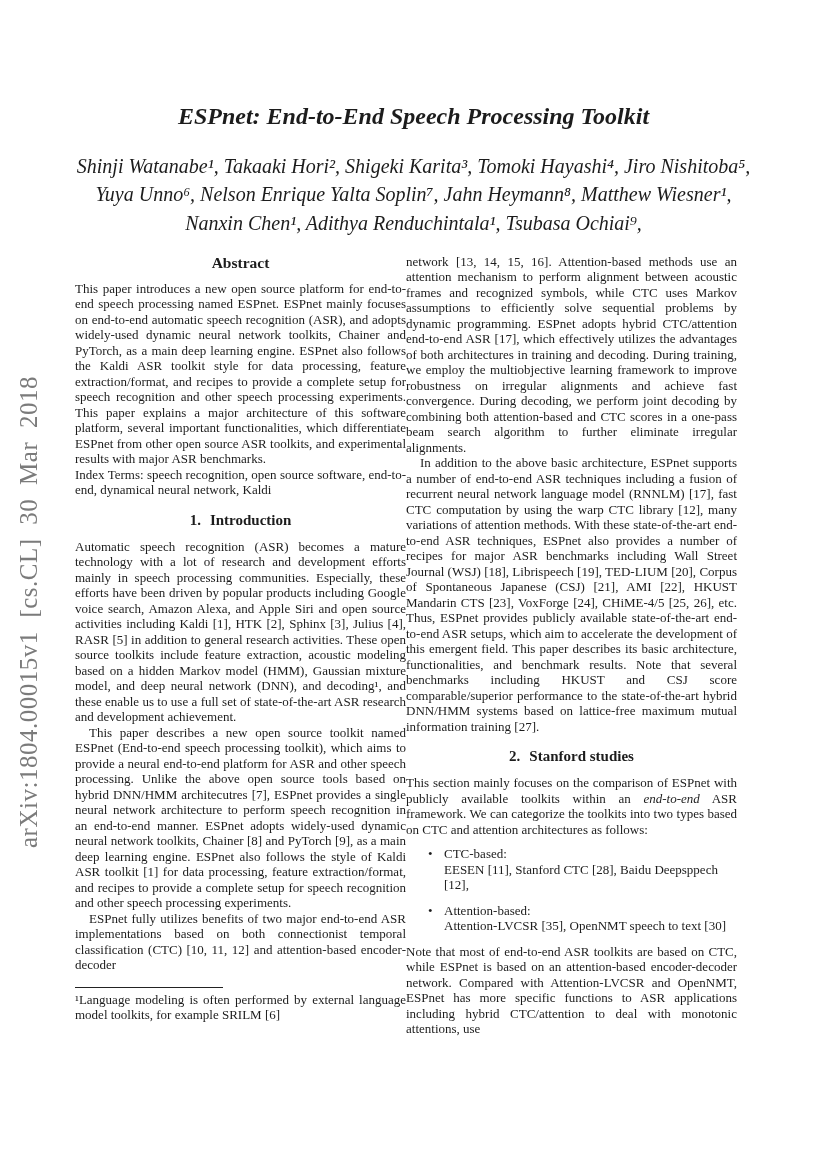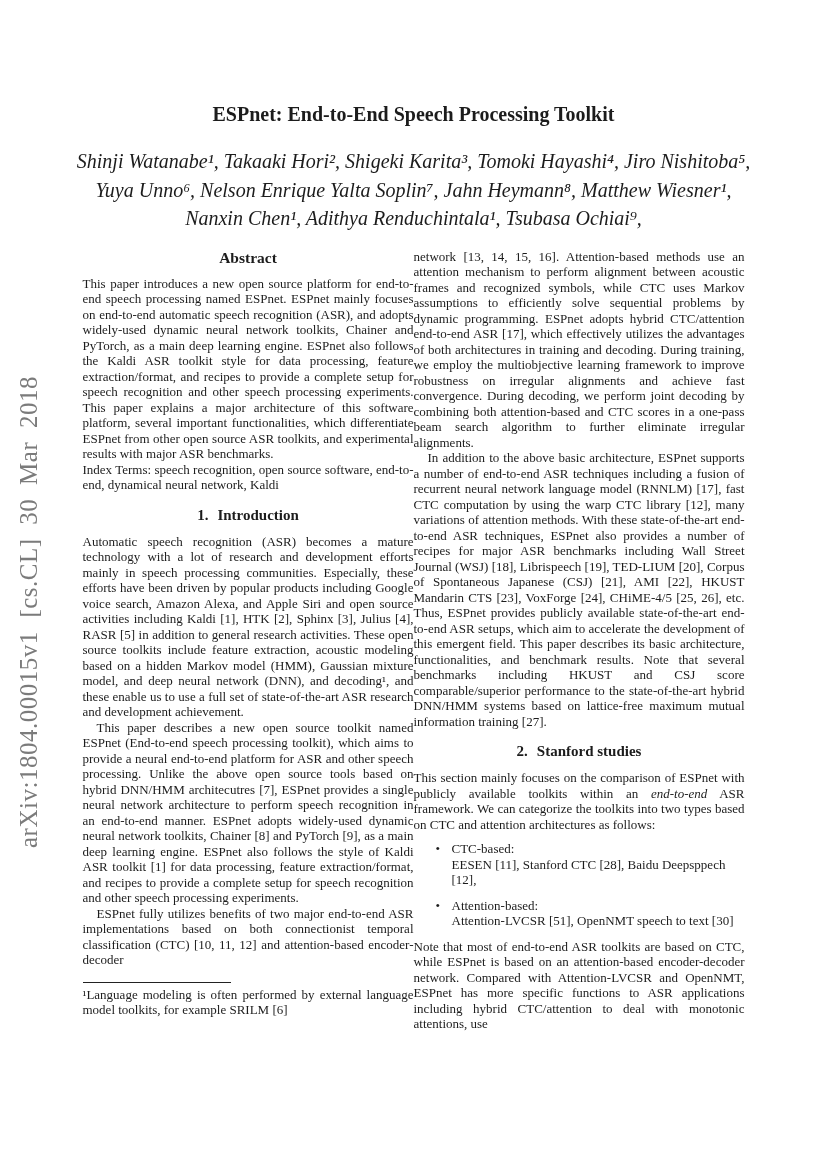--- a/index.html
+++ b/index.html
@@ -22,42 +22,43 @@
     font-size: 25px;
     letter-spacing: 0.5px;
     word-spacing: 7px;
     color: #7b7b7b;
     white-space: nowrap;
   }
 
   
   .header { padding-top: 102px; text-align: center; }
   .paper-title {
-    font-size: 20px; font-weight: bold; line-height: 1.2;
+    font-size: 24px; font-weight: bold; line-height: 1.2;
     margin: 0 auto;
+    font-style: italic;
   }
   .author-list {
     font-style: italic;
     font-size: 20px; line-height: 1.43;
     width: 688px; margin: 21px auto 0 auto;
   }
   .affiliation-list {
     font-size: 15px; line-height: 1.4;
     width: 700px; margin: 13px auto 0 auto;
   }
   .email {
     font-family: "Liberation Mono", "DejaVu Sans Mono", monospace;
     font-size: 12px;
     margin-top: 8px;
   }
 
   
   .columns {
     display: flex;
-    justify-content: center;
+    justify-content: flex-start;
     padding: 16px 75px 0 75px;
   }
   .col { width: 331px; }
   .col p {
     font-size: 13px;
     line-height: 15.5px;
     text-align: justify;
     margin: 0;
   }
   .col p.indent { text-indent: 14px; }
@@ -154,20 +155,20 @@
 
     <p><span>This section mainly focuses on the comparison of ESPnet with publicly available toolkits within an </span><span class="ital">end-to-end</span><span> ASR framework. We can categorize the toolkits into two types based on CTC and attention architectures as follows:</span></p>
 
     <ul class="toolkit-list">
       <li>
         <span>CTC-based:</span>
         <span>EESEN [11], Stanford CTC [28], Baidu Deepsppech [12],</span>
       </li>
       <li>
         <span>Attention-based:</span>
-        <span>Attention-LVCSR [51], OpenNMT speech to text [30]</span>
+        <span>Attention-LVCSR [35], OpenNMT speech to text [30]</span>
       </li>
     </ul>
 
     <p>Note that most of end-to-end ASR toolkits are based on CTC, while ESPnet is based on an attention-based encoder-decoder network. Compared with Attention-LVCSR and OpenNMT, ESPnet has more specific functions to ASR applications including hybrid CTC/attention to deal with monotonic attentions, use</p>
   </div>
 
 </div>
 
 </body></html>

